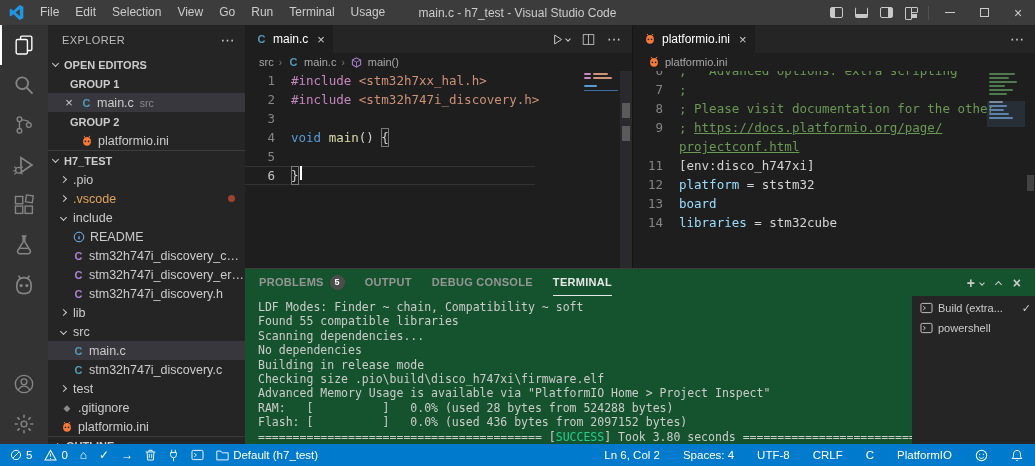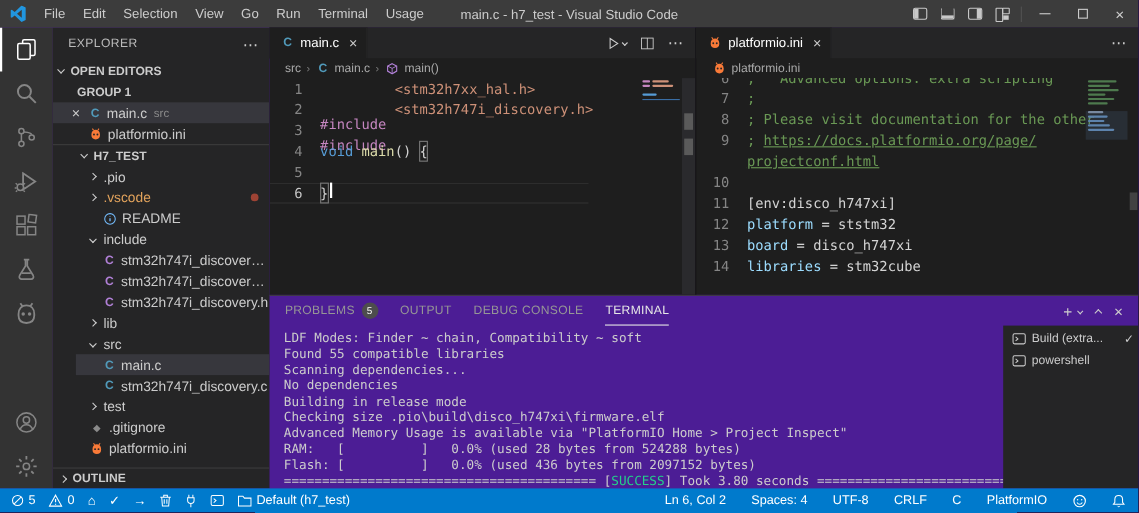--- a/index.html
+++ b/index.html
@@ -1,20 +1,20 @@
 <!DOCTYPE html>
 <html><head>
 <meta charset="utf-8">
 <style>
   * { box-sizing: border-box; }
   html,body { margin:0; padding:0; background:#111; }
   .window {
     width:1035px; height:466px; display:flex; flex-direction:column;
     font-family:"Liberation Sans", sans-serif; color:#cccccc; overflow:hidden;
-    background:#4c1d95; position:relative; font-size:12px;
+    background:#14532d; position:relative; font-size:12px;
   }
   
   .titlebar { height:25px; background:#3c3c3c; display:flex; align-items:center; flex-shrink:0; position:relative; }
   .titlebar .logo { margin:0 8px 0 9px; display:flex; }
   .menus { display:flex; }
   .menus .menu-item { padding:0 8px; line-height:25px; cursor:default; }
   .win-title { position:absolute; left:50%; transform:translateX(-50%); color:#cccccc; font-size:12px; white-space:nowrap; }
   .win-controls { margin-left:auto; display:flex; align-items:center; height:100%; }
   .layout-group { display:flex; align-items:center; gap:12px; padding:0 10px; border-right:1px solid #515151; height:14px; margin-right:4px; }
   .lay { width:13px; height:11px; border:1px solid #c8c8c8; border-radius:2px; position:relative; display:inline-block; }
@@ -68,39 +68,39 @@
   .dots-i { font-size:14px; letter-spacing:1px; cursor:pointer; }
   .breadcrumb { height:18px; display:flex; align-items:center; gap:4px; padding-left:14px; font-size:11px; color:#a9a9a9; flex-shrink:0; }
   .breadcrumb .sep { color:#7a7a7a; font-size:10px; margin:0 1px; }
   .code { flex:1; position:relative; overflow:hidden; font-family:"DejaVu Sans Mono", monospace; font-size:12.5px; }
   .code-inner { position:absolute; inset:0; }
   .cl { height:19px; line-height:19px; display:flex; white-space:pre; }
   .cl.current { box-shadow: inset 0 1px 0 #333333, inset 0 -1px 0 #333333; }
   .g1 .cl.current { width:290px; }
   .ln { width:46px; padding-right:16px; text-align:right; color:#858585; flex-shrink:0; }
   .cl.current .ln { color:#c6c6c6; }
-  .tok-pp { color:#c586c0;margin-top:32px; } .tok-str { color:#ce9178; } .tok-kw { color:#569cd6; }
+  .tok-pp { color:#c586c0; } .tok-str { color:#ce9178; } .tok-kw { color:#569cd6; }
   .tok-fn { color:#dcdcaa; } .tok-plain { color:#d4d4d4; } .tok-comment { color:#6a9955; }
   .tok-link { color:#6a9955; text-decoration:underline; cursor:pointer; }
   .tok-key { color:#9cdcfe; }
   .tok-match { color:#d4d4d4; outline:1px solid #7a7a7a; outline-offset:-1px; }
   .caret { display:inline-block; width:2px; height:14px; background:#ffffff; vertical-align:middle; margin-left:1px; }
   .minimap { position:absolute; top:2px; width:34px; }
   .g1 .minimap { right:14px; } .g2 .minimap { right:10px; }
   .mm-row { height:3px; margin-bottom:1px; display:flex; gap:2px; }
   .mm-bar { height:2px; border-radius:1px; }
   .scrollstrip { position:absolute; top:0; bottom:0; width:12px; background:#2a2a2d; }
   .g1 .scrollstrip { right:0; } 
   .handle { position:absolute; left:2px; width:8px; background:#5a5a5a; }
   .g2 .vscroll { position:absolute; right:0; top:0; bottom:0; width:9px; }
   .g2 .vscroll .handle { left:1px; width:7px; background:#424242; }
   .mm-viewport { position:absolute; left:-2px; right:-2px; background:rgba(90,120,160,.18); }
   
   .panel { flex:1; display:flex; flex-direction:column; border-top:1px solid #3c3c3c; min-height:0; }
-  .panel-tabs { height:27px; display:flex; align-items:center; padding-left:14px; gap:20px; flex-shrink:0; }
+  .panel-tabs { height:27px; display:flex; align-items:center; padding-left:14px; gap:20px; flex-shrink:0;font-weight:bold; }
   .ptab { font-size:11px; color:#969696; letter-spacing:.3px; height:100%; display:flex; align-items:center; gap:6px; cursor:pointer; border-bottom:1px solid transparent; }
   .ptab.active { color:#e7e7e7; border-bottom:1px solid #e7e7e7; }
   .pbadge { background:#4d4d4d; color:#ffffff; border-radius:50%; width:15px; height:15px; font-size:9px; display:inline-flex; align-items:center; justify-content:center; }
   .panel-actions { margin-left:auto; display:flex; align-items:center; gap:12px; padding-right:14px; color:#cccccc; }
   .panel-actions .pa { cursor:pointer; display:flex; align-items:center; gap:3px; font-size:14px; }
   .panel-body { flex:1; display:flex; min-height:0; }
   .terminal { flex:1; padding:4px 0 0 13px; font-family:"DejaVu Sans Mono", monospace; font-size:11.5px; line-height:14.4px; color:#cccccc; white-space:pre; overflow:hidden; }
   .t-success { color:#23d18b; }
   .term-list { width:123px; background:#252526; flex-shrink:0; padding-top:2px; }
   .term-item { height:20px; display:flex; align-items:center; gap:5px; padding:0 4px 0 7px; font-size:11px; color:#cccccc; cursor:pointer; }
@@ -230,61 +230,62 @@
             <span class="sect-label">OPEN EDITORS</span>
           </div>
           <div class="row bold" style="padding-left: 22px;">GROUP 1</div>
           <div class="row selected" style="padding-left: 14px;">
             <span class="x-close">×</span>
             <span style="width:4px;flex-shrink:0;"></span>
             <span class="cicon" style="color:#519aba">C</span>
             <span class="lbl" style="margin-left:4px;">main.c</span>
             <span class="detail">src</span>
           </div>
+          <div class="row bold" style="padding-left: 22px;">GROUP 2</div>
           <div class="row" style="padding-left: 14px;">
             <span style="width:14px;flex-shrink:0;"></span>
             <span style="width:4px;flex-shrink:0;"></span>
             <span class="ficon">
               <svg width="12" height="12" viewBox="0 0 16 16">
                 <path d="M2.8 8.3C2.8 4.6 5 2.6 8 2.6s5.2 2 5.2 5.7v1.1c0 3.2-2.1 4.9-5.2 4.9s-5.2-1.7-5.2-4.9z" fill="#f97a38"></path>
                 <path d="M5.4 3.2 4 1.2M10.6 3.2 12 1.2" stroke="#f97a38" stroke-width="1.3" fill="none"></path>
                 <circle cx="5.9" cy="8.4" r="1.15" fill="#252526"></circle>
                 <circle cx="10.1" cy="8.4" r="1.15" fill="#252526"></circle>
               </svg>
             </span>
             <span class="lbl" style="margin-left:4px;">platformio.ini</span>
           </div>
         </div>
-      <div id="tree" style="border-top:1px solid #3c3c3c;padding-left:21px;">
+      <div id="tree" style="border-top:1px solid #3c3c3c;">
           <div class="row bold" style="padding-left: 5px;">
             <span class="chev d" style="margin:0 6px 2px 0;"></span>
             <span class="sect-label">H7_TEST</span>
           </div>
           <div class="row" style="padding-left: 12px;">
             <span class="chev r" style="margin:0 7px 1px 1px;"></span>
             <span class="lbl">.pio</span>
           </div>
           <div class="row" style="padding-left: 12px;">
             <span class="chev r" style="margin:0 7px 1px 1px;"></span>
             <span class="lbl mod-color">.vscode</span>
             <span class="badge-dot"></span>
+          </div>
+          <div class="row" style="padding-left: 12px;">
+            <span class="chev d" style="margin:0 7px 1px 1px;"></span>
+            <span class="lbl">include</span>
           </div>
           <div class="row" style="padding-left: 24px;">
             <span class="ficon">
               <svg width="12" height="12" viewBox="0 0 14 14">
                 <circle cx="7" cy="7" r="5.6" fill="none" stroke="#75beff" stroke-width="1.1"></circle>
                 <path d="M7 6.2v3.4M7 4v.4" stroke="#75beff" stroke-width="1.4"></path>
               </svg>
             </span>
             <span style="width:4px;flex-shrink:0;"></span>
             <span class="lbl">README</span>
-          </div>
-          <div class="row" style="padding-left: 12px;">
-            <span class="chev d" style="margin:0 7px 1px 1px;"></span>
-            <span class="lbl">include</span>
           </div>
           <div class="row" style="padding-left: 24px;">
             <span class="cicon" style="color:#b180d7">C</span>
             <span style="width:4px;flex-shrink:0;"></span>
             <span class="lbl">stm32h747i_discovery_conf.h</span>
           </div>
           <div class="row" style="padding-left: 24px;">
             <span class="cicon" style="color:#b180d7">C</span>
             <span style="width:4px;flex-shrink:0;"></span>
             <span class="lbl">stm32h747i_discovery_errno.h</span>
@@ -442,24 +443,23 @@
               </span>
               <span>platformio.ini</span>
             </div>
           <div class="code">
             <div class="code-inner" id="code-right" style="margin-top:-10px;">
                 <div class="cl"><span class="ln">6</span><span class="tok-comment">;   Advanced options: extra scripting</span></div>
                 <div class="cl"><span class="ln">7</span><span class="tok-comment">;</span></div>
                 <div class="cl"><span class="ln">8</span><span class="tok-comment">; Please visit documentation for the other</span></div>
                 <div class="cl"><span class="ln">9</span><span class="tok-comment">; </span><span class="tok-link">https://docs.platformio.org/page/</span></div>
                 <div class="cl"><span class="ln"></span><span class="tok-link">projectconf.html</span></div>
-                <div class="cl"><span class="ln">10</span></div>
                 <div class="cl"><span class="ln">11</span><span class="tok-plain">[env:disco_h747xi]</span></div>
                 <div class="cl"><span class="ln">12</span><span class="tok-key">platform</span><span class="tok-plain"> = ststm32</span></div>
-                <div class="cl"><span class="ln">13</span><span class="tok-key">board</span><span class="tok-plain"> = disco_h747xi</span></div>
+                <div class="cl"><span class="ln">13</span><span class="tok-key">board</span></div>
                 <div class="cl"><span class="ln">14</span><span class="tok-key">libraries</span><span class="tok-plain"> = stm32cube</span></div>
               </div>
             <div class="minimap" style="right:12px;">
               <div class="mm-row">
                   <span class="mm-bar" style="width:26px;background:#4e7a4e"></span>
                 </div>
               <div class="mm-row">
                   <span class="mm-bar" style="width:20px;background:#4e7a4e"></span>
                 </div>
               <div class="mm-row">

